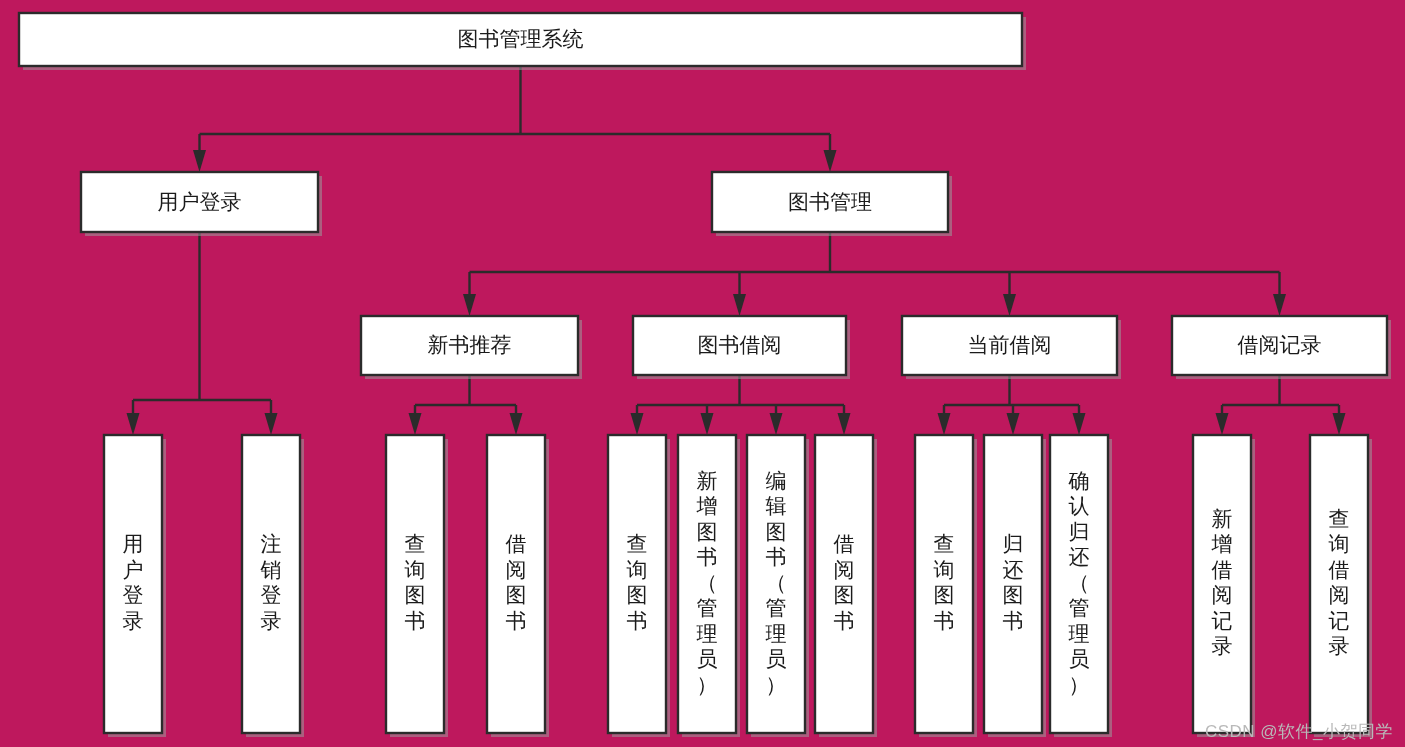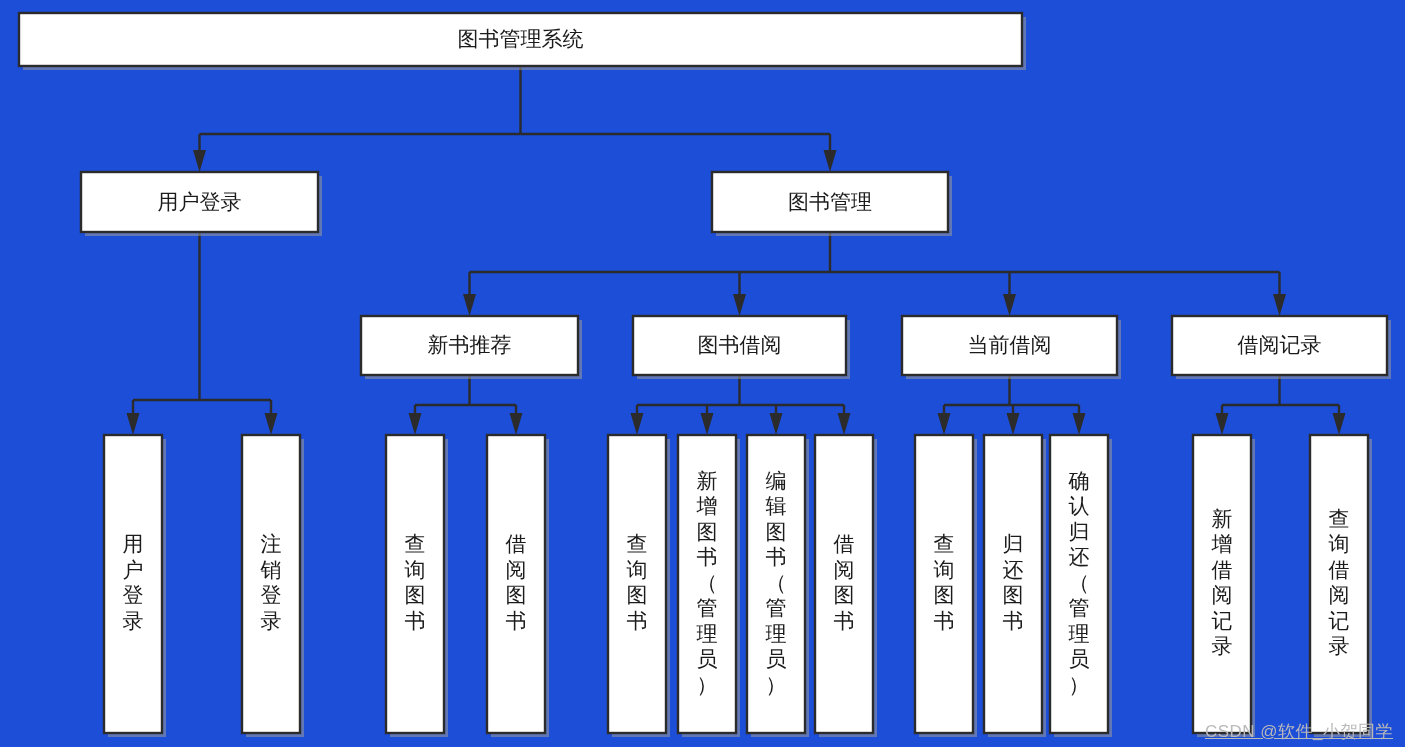--- a/index.html
+++ b/index.html
@@ -12,21 +12,21 @@
     width: 1405px;
     height: 747px;
     font-family: "Liberation Sans", "DejaVu Sans", sans-serif;
     overflow: hidden;
     position: relative;
   }
   #diagram-root {
     position: relative;
     width: 1405px;
     height: 747px;
-    background: #1d4ed8;
+    background: #be185d;
   }
   svg#flowchart {
     position: absolute;
     left: 0;
     top: 0;
     width: 1405px;
     height: 747px;
     display: block;
   }
   .node-box {
@@ -64,21 +64,20 @@
   .watermark {
     position: absolute;
     right: 12px;
     bottom: 4px;
     font-family: "Liberation Sans", "DejaVu Sans", sans-serif;
     font-size: 17px;
     color: #b9b9b9;
     letter-spacing: 0.5px;
     white-space: nowrap;
     user-select: none;
-    text-decoration: underline;
   }
 </style>
 </head>
 <body>
 
 <div id="diagram-root">
   <svg id="flowchart" viewBox="0 0 1405 747">
     <g id="layer-edges">
         <g>
           <path class="connector" d="M 520.5 66 L 520.5 134"></path>

